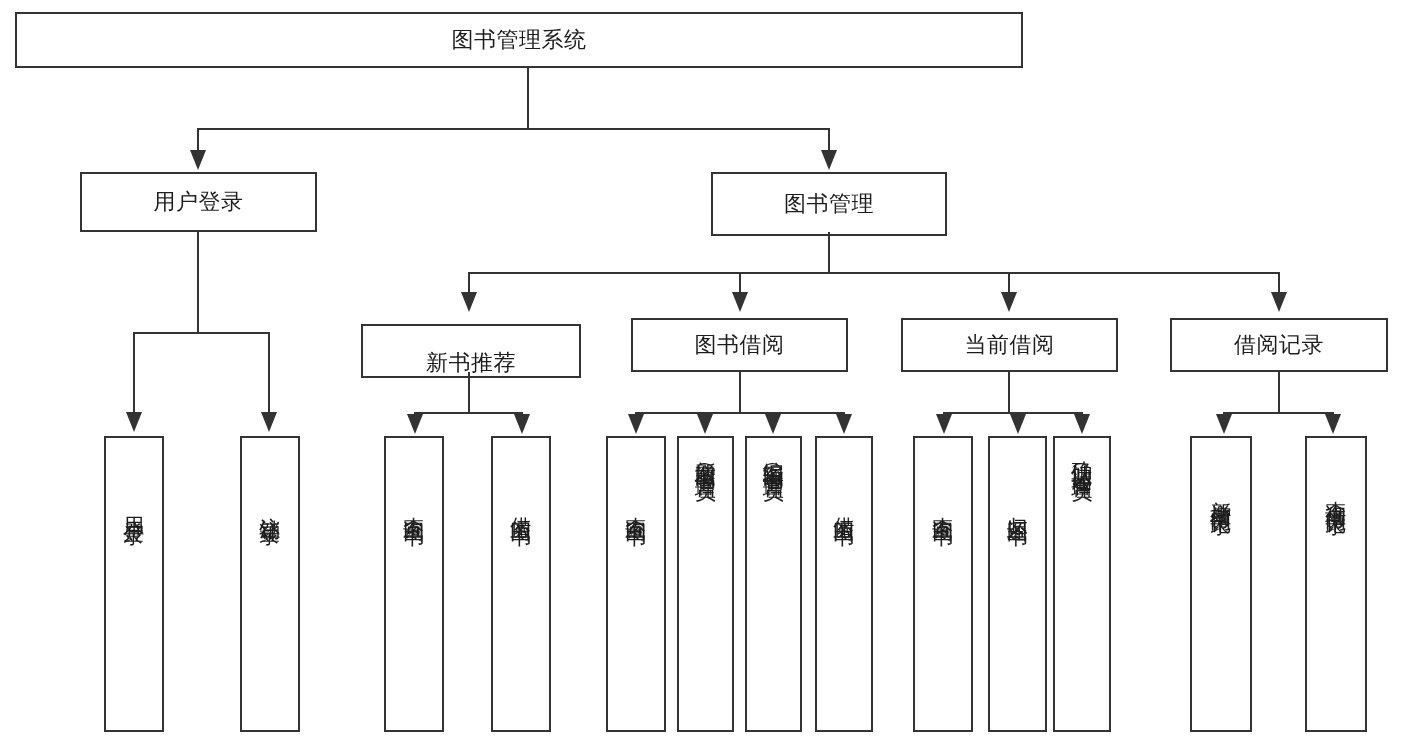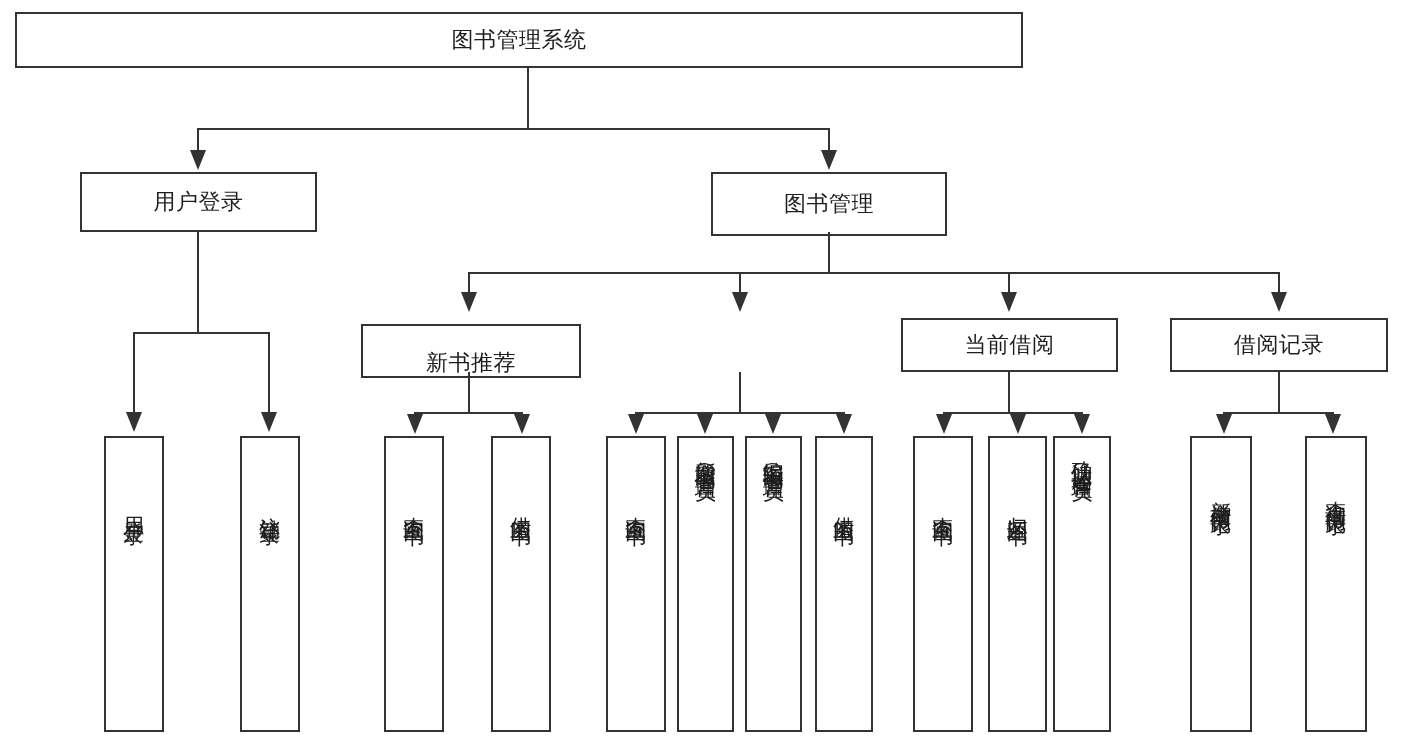--- a/index.html
+++ b/index.html
@@ -133,20 +133,23 @@
   <div class="line-v" style="left:739px; top:272px; height:22px;"></div>
   <div class="arrow" style="left:732px; top:292px;"></div>
   <div class="line-v" style="left:1008px; top:272px; height:22px;"></div>
   <div class="arrow" style="left:1001px; top:292px;"></div>
   <div class="line-v" style="left:1278px; top:272px; height:22px;"></div>
   <div class="arrow" style="left:1271px; top:292px;"></div>
 
   <div class="node horiz" style="left:361px; top:324px; width:220px; height:54px;align-items:flex-end;">
     <span class="node-label">新书推荐</span>
   </div>
+  <div class="node horiz" style="left:631px; top:318px; width:217px; height:54px;">
+    <span class="node-label">图书借阅</span>
+  </div>
   <div class="node horiz" style="left:1170px; top:318px; width:218px; height:54px;">
     <span class="node-label">借阅记录</span>
   </div>
   <div class="node horiz" style="left:901px; top:318px; width:217px; height:54px;">
     <span class="node-label">当前借阅</span>
   </div>
 
   <div class="line-v" style="left:468px; top:372px; height:40px;"></div>
   <div class="line-h" style="left:414px; top:412px; width:108px;"></div>
   <div class="line-v" style="left:414px; top:412px; height:6px;"></div>

